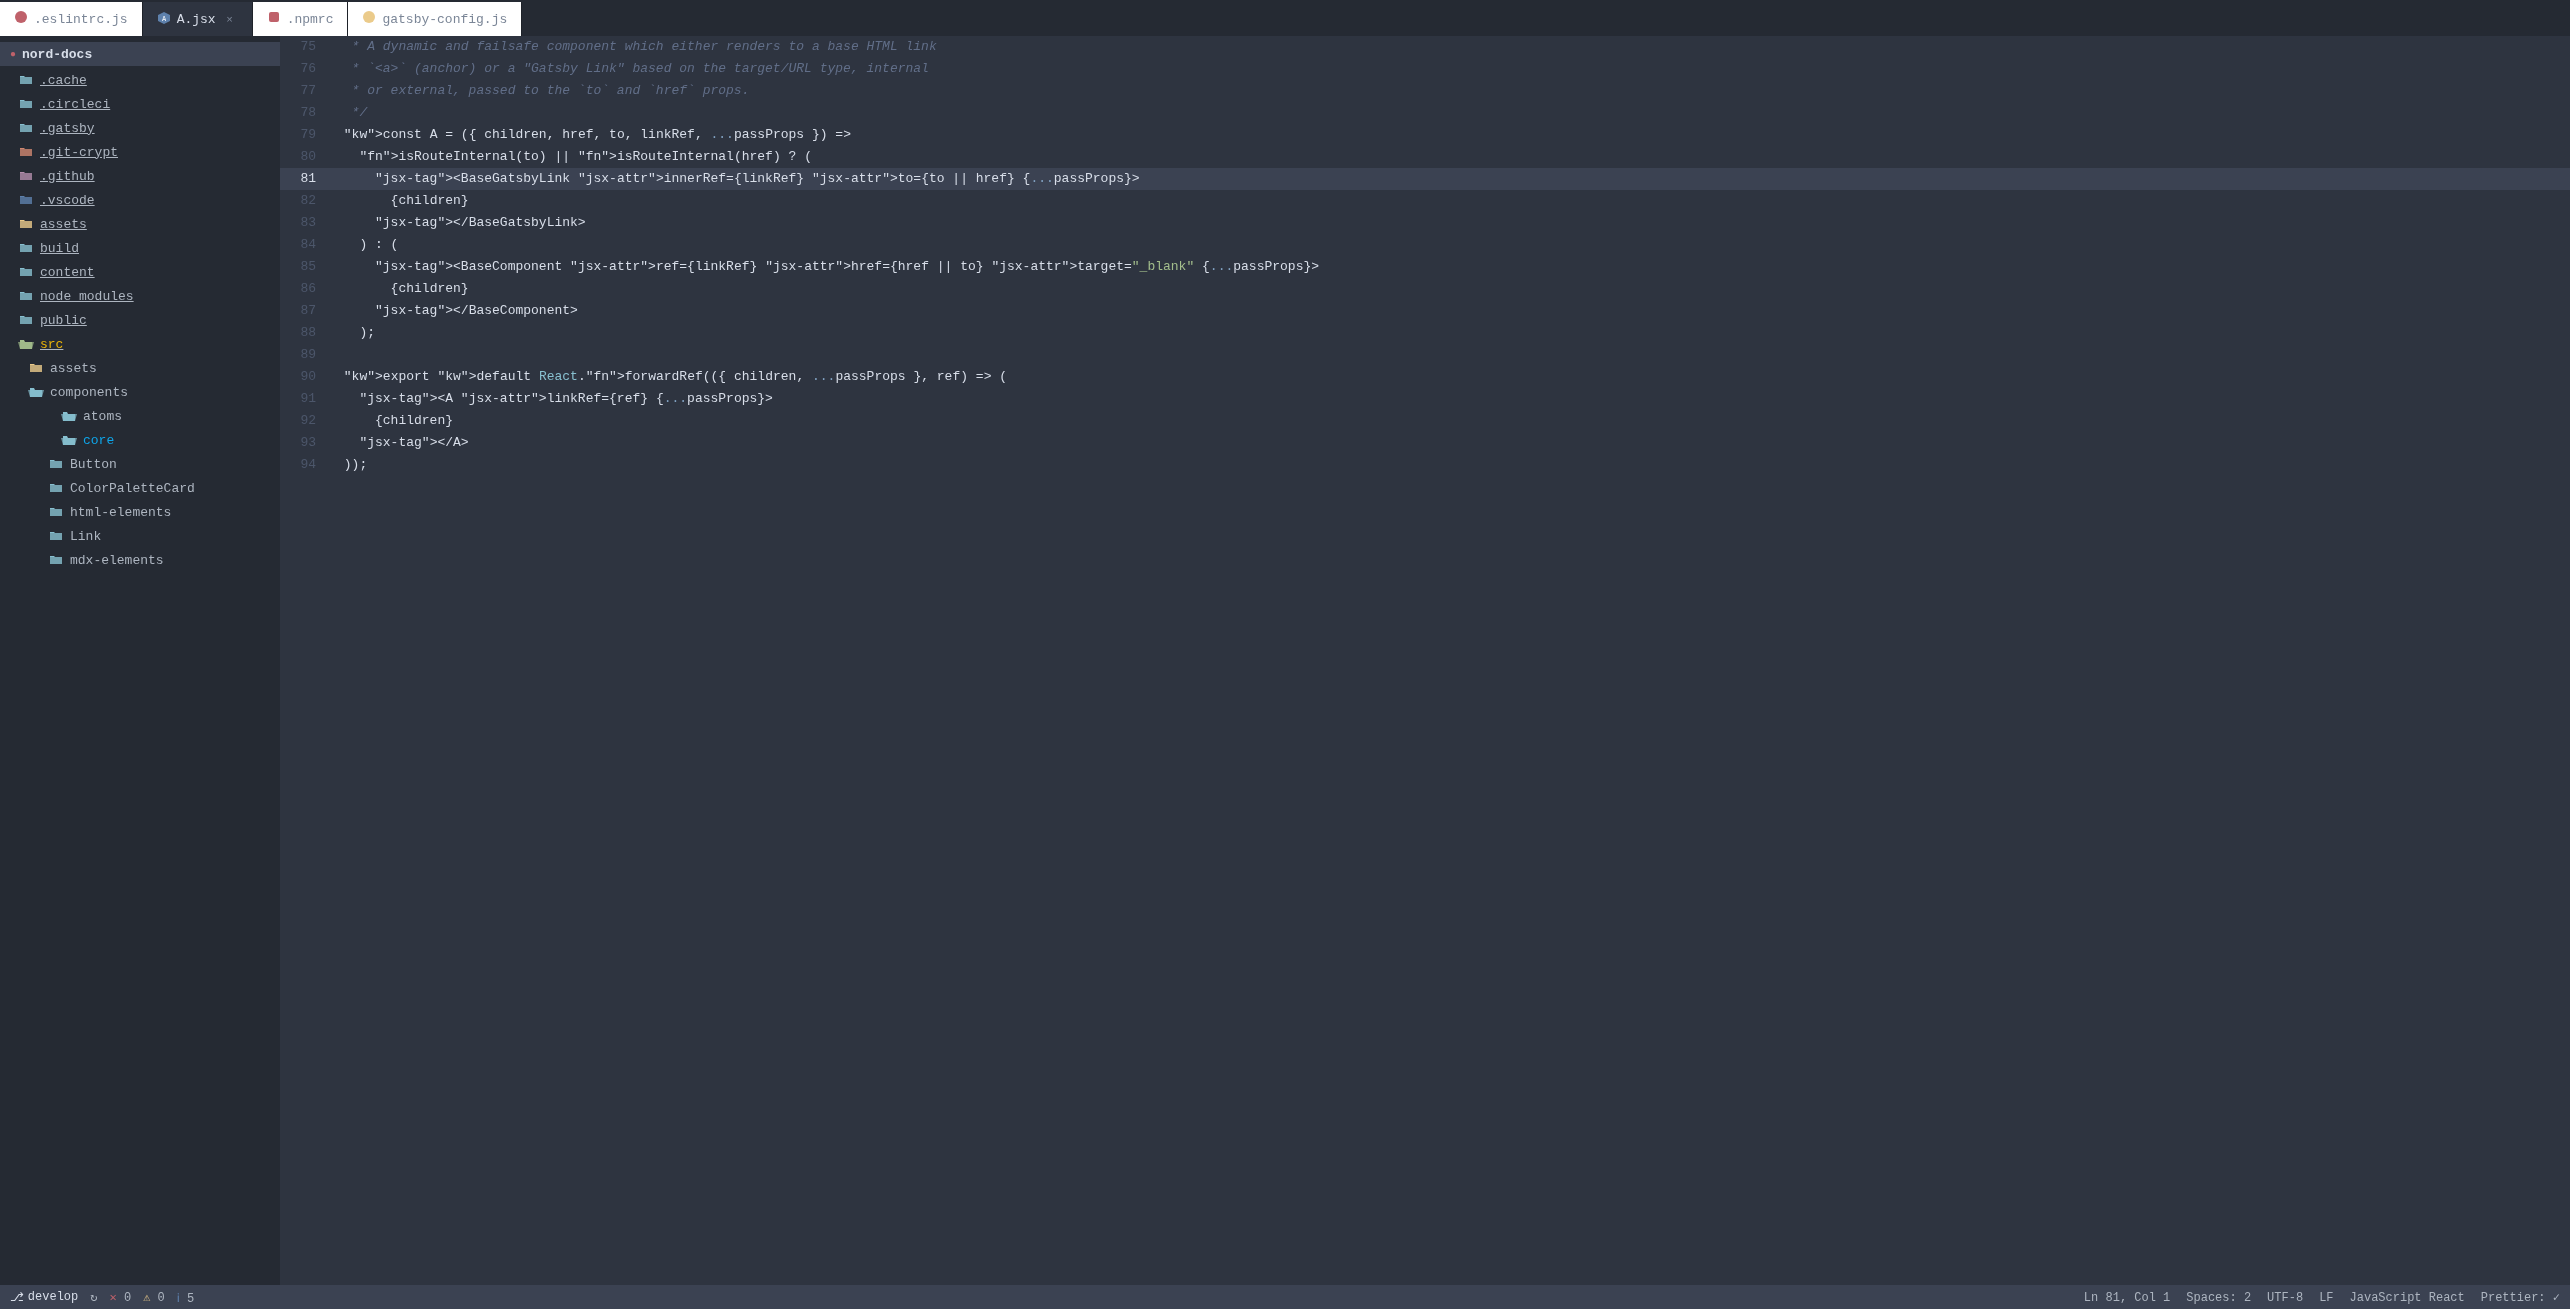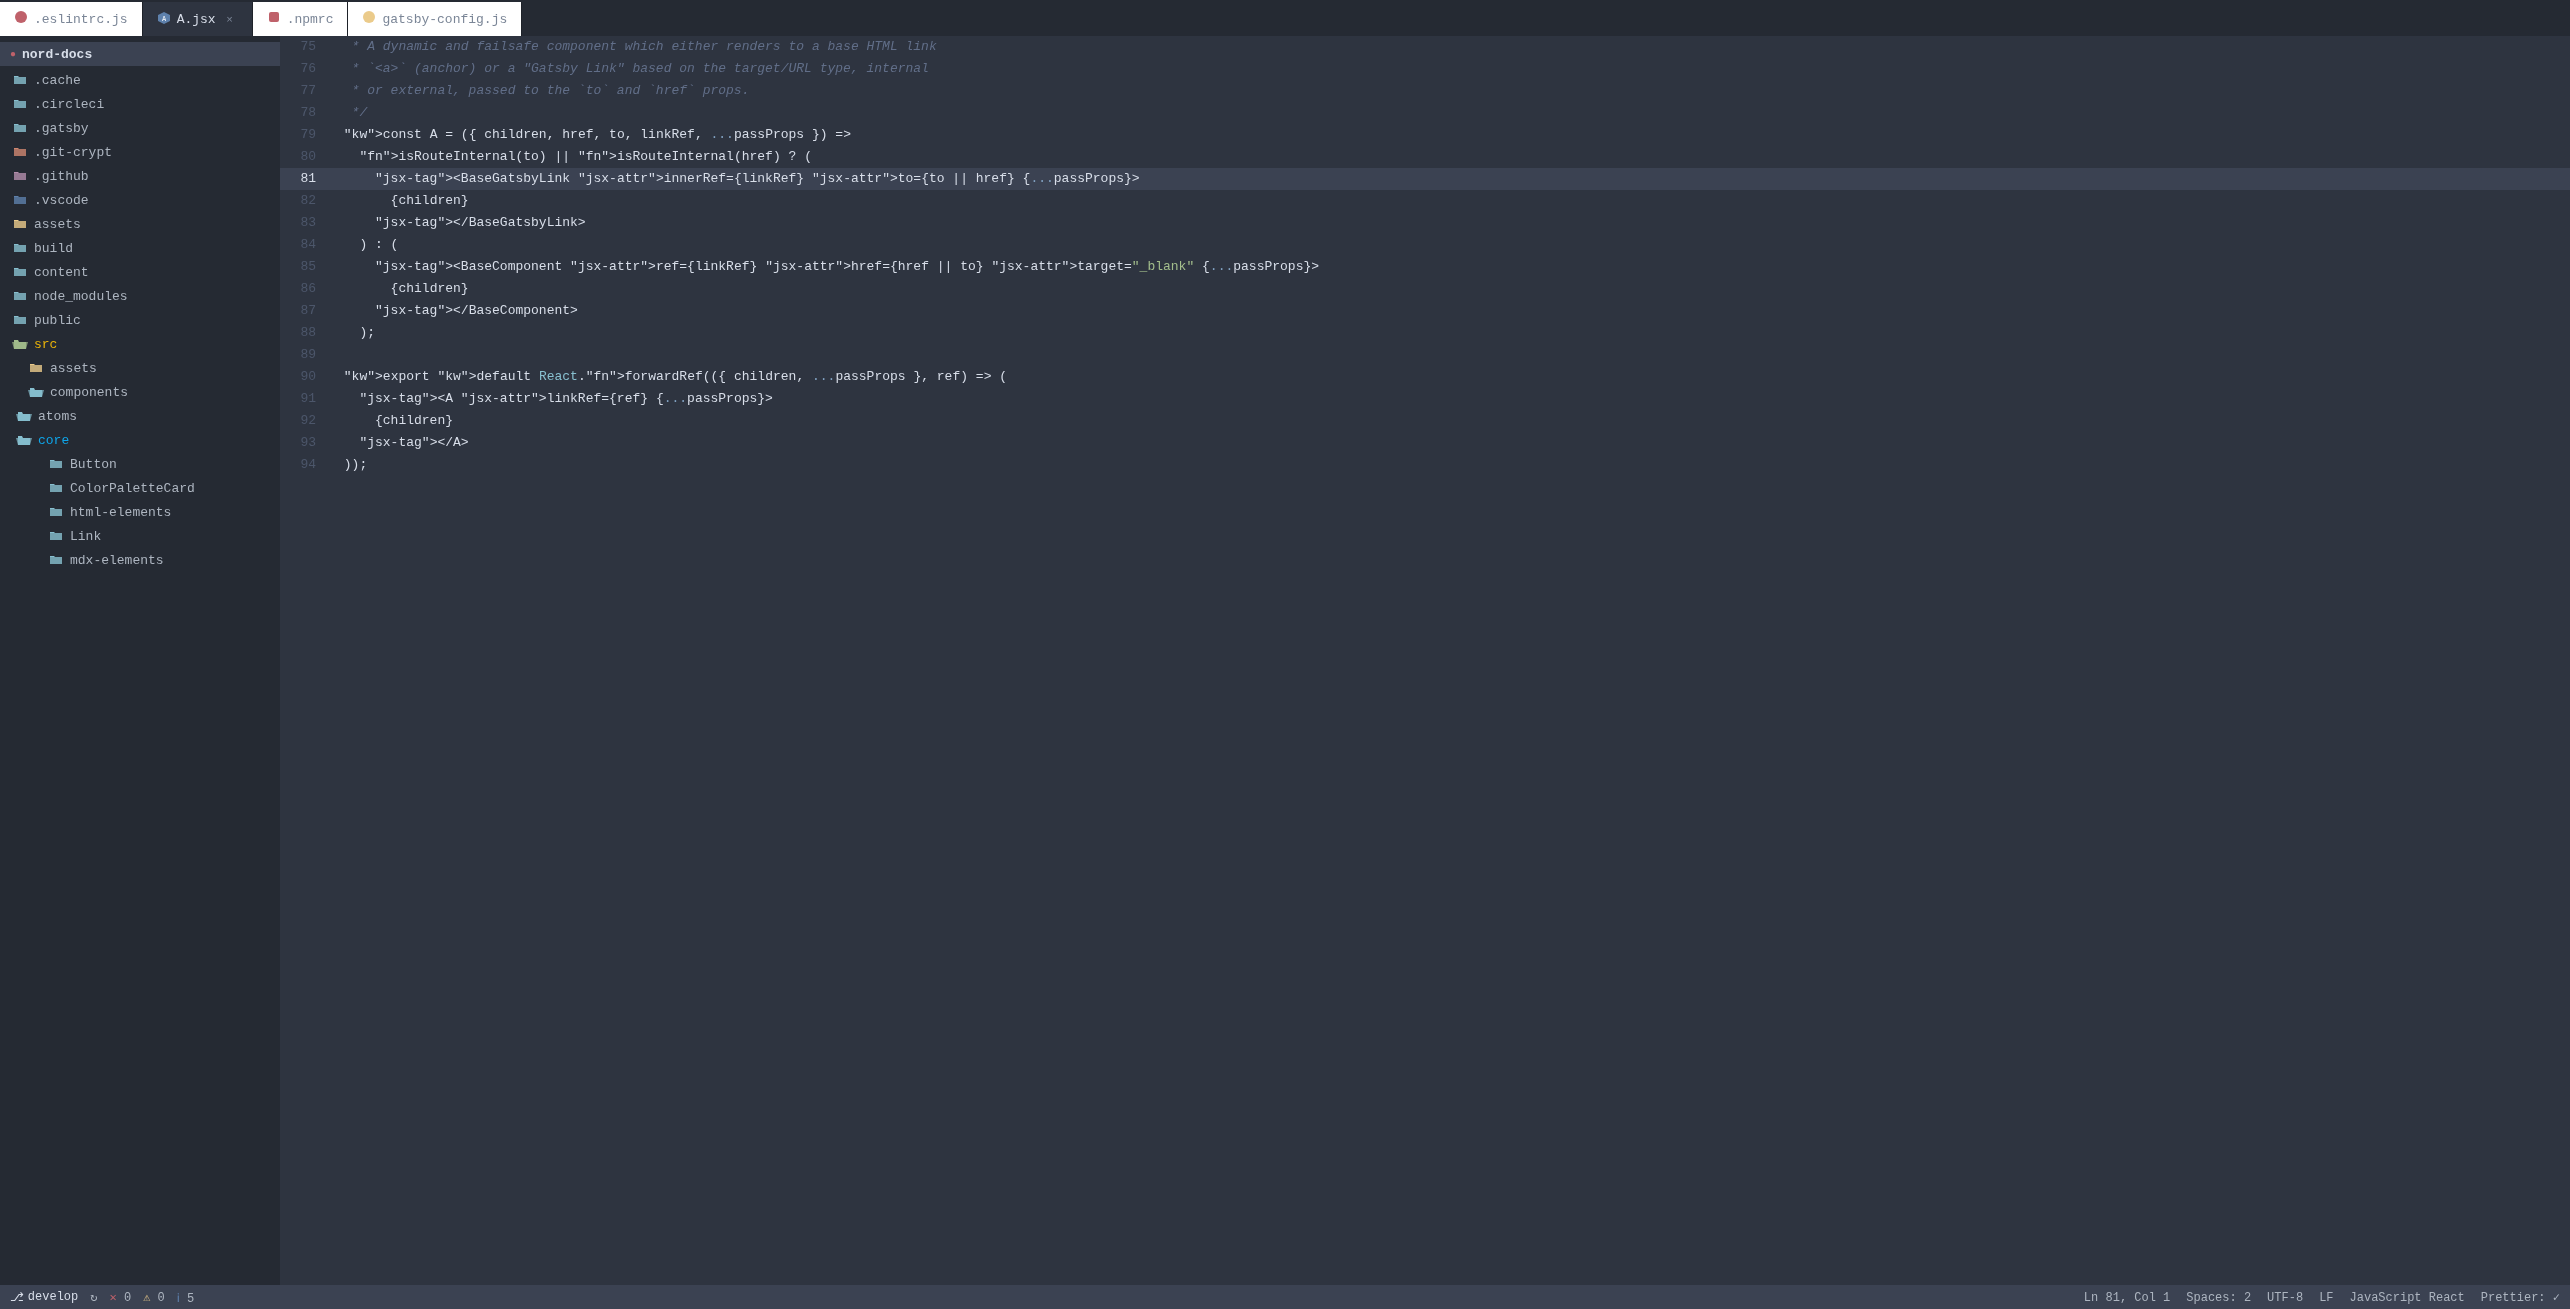--- a/index.html
+++ b/index.html
@@ -79,23 +79,23 @@
       font-size: 13px;
       white-space: nowrap;
     }
     .sidebar-item.root {
       color: #d8dee9;
       font-weight: 600;
       padding-left: 10px;
       background: #3b4252;
       margin-bottom: 2px;
     }
-    .sidebar-item.indent-1 { padding-left: 12px; }
+    .sidebar-item.indent-1 { padding-left: 18px; text-decoration: underline; }
     .sidebar-item.indent-2 { padding-left: 28px; }
-    .sidebar-item.indent-3 { padding-left: 16px; }
+    .sidebar-item.indent-3 { padding-left: 61px; }
     .sidebar-item.indent-4 { padding-left: 48px; }
 
     
     .editor {
       flex: 1;
       background: #2e3440;
       overflow-y: auto;
       overflow-x: auto;
     }
     .code-line {

